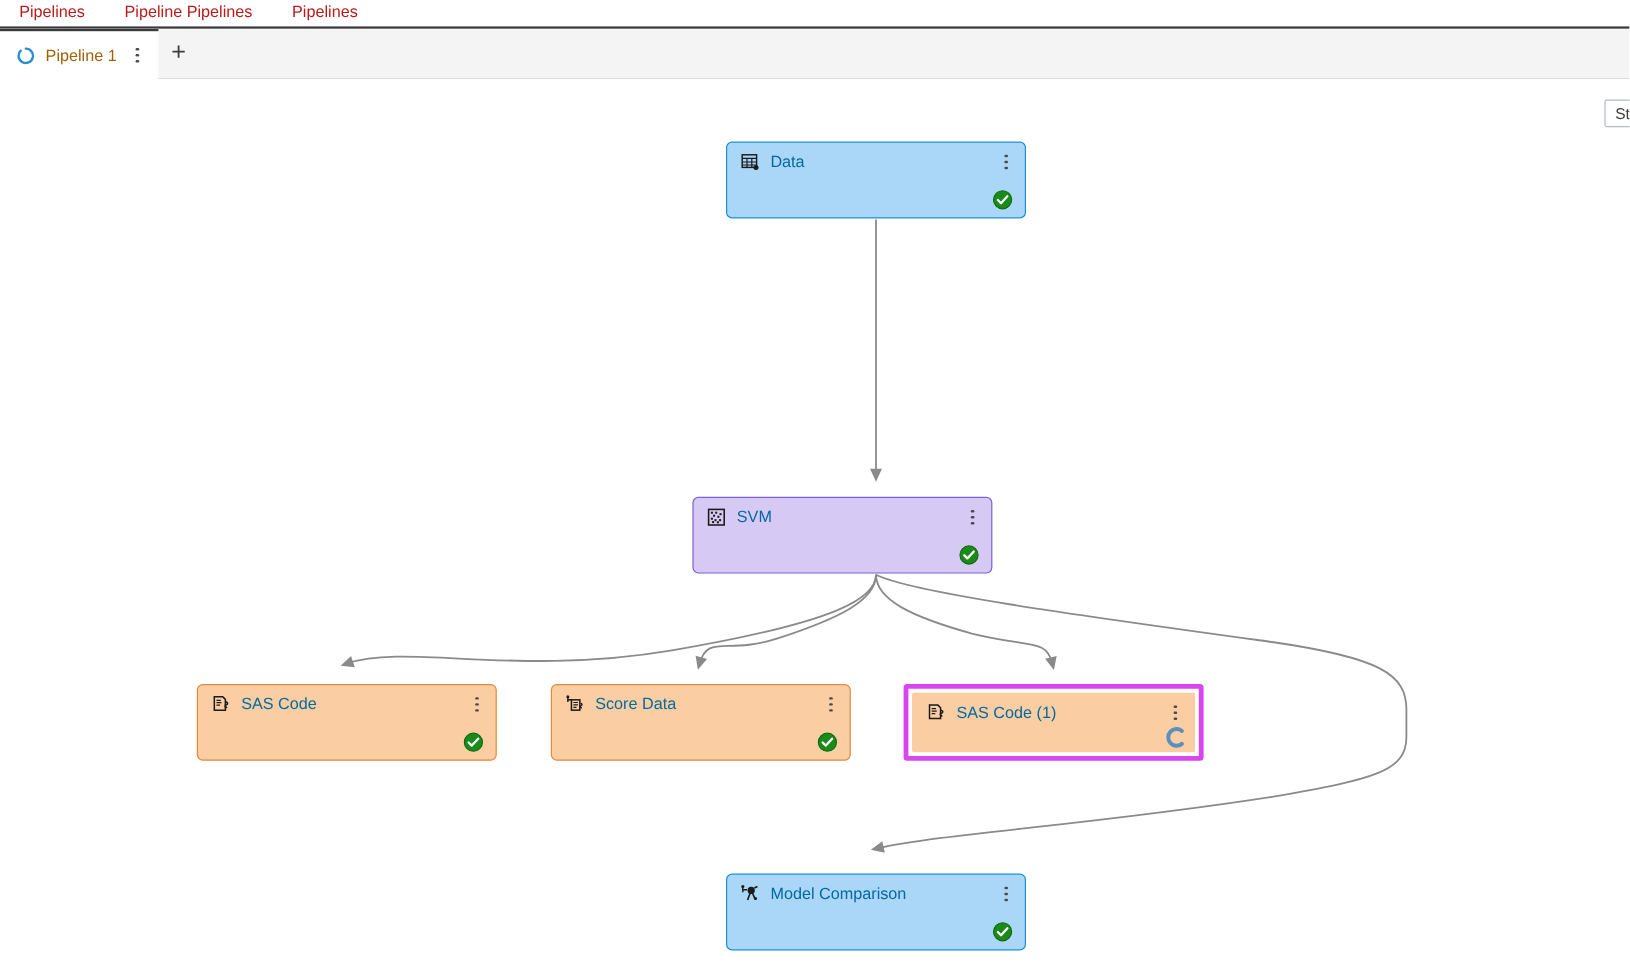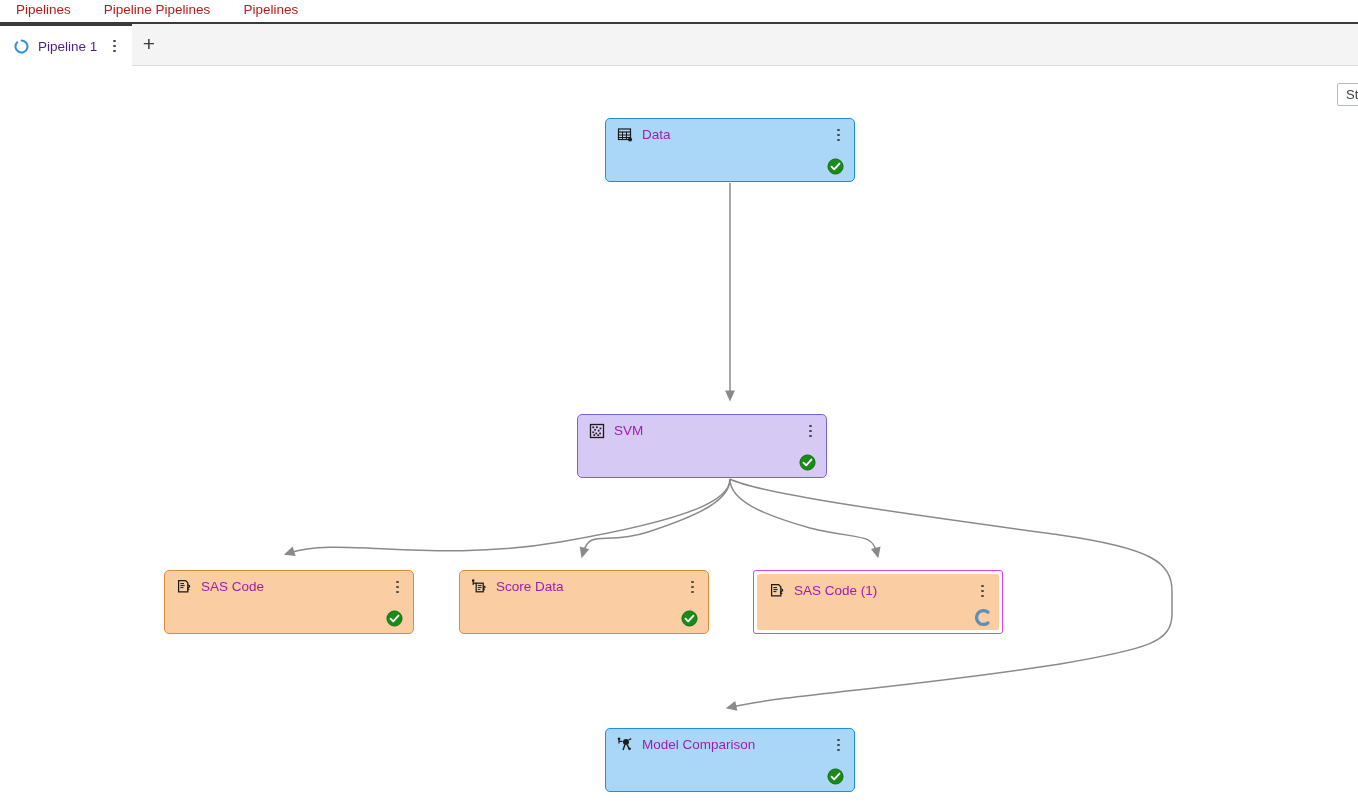--- a/index.html
+++ b/index.html
@@ -51,21 +51,21 @@
     position: relative;
   }
   .ptab-spinner {
     width: 15px; height: 15px;
     margin-right: 9px;
     flex: 0 0 auto;
     display: block;
   }
   .ptab-label {
     font-size: 13.5px;
-    color: #4c1d95;
+    color: #a16207;
     white-space: nowrap;
     margin-right: 12px;
   }
   .kebab {
     display: inline-flex; flex-direction: column;
     align-items: center; justify-content: center;
     gap: 2.5px;
     cursor: pointer;
     padding: 3px 4px;
   }
@@ -97,21 +97,21 @@
     border-radius: 5px;
     cursor: pointer;
   }
   .node-inner {
     position: absolute; inset: 0;
     border-radius: 5px;
     border: 1px solid #000;
   }
   .node.sel {
     padding: 0;
-    border: 1px solid #d946ef;
+    border: 4px solid #d946ef;
     border-radius: 3px;
     background: #ffffff;
     width: 250px; height: 64px;
   }
   .node.sel .node-inner {
     inset: 3px;
     border-radius: 2px;
     border: 1px solid transparent;
   }
 
@@ -121,21 +121,21 @@
     padding: 0 10px 0 12px;
   }
   .node-icon {
     width: 16px; height: 16px;
     flex: 0 0 auto;
     margin-right: 9px;
     display: block;
   }
   .node-title {
     font-size: 13.5px;
-    color: #a21caf;
+    color: #0369a1;
     white-space: nowrap;
     flex: 1 1 auto;
     line-height: 16px;
   }
   .node-kebab { margin-right: 1px; }
 
   .node-status {
     position: absolute;
     right: 11px; bottom: 7px;
     width: 17px; height: 17px;

